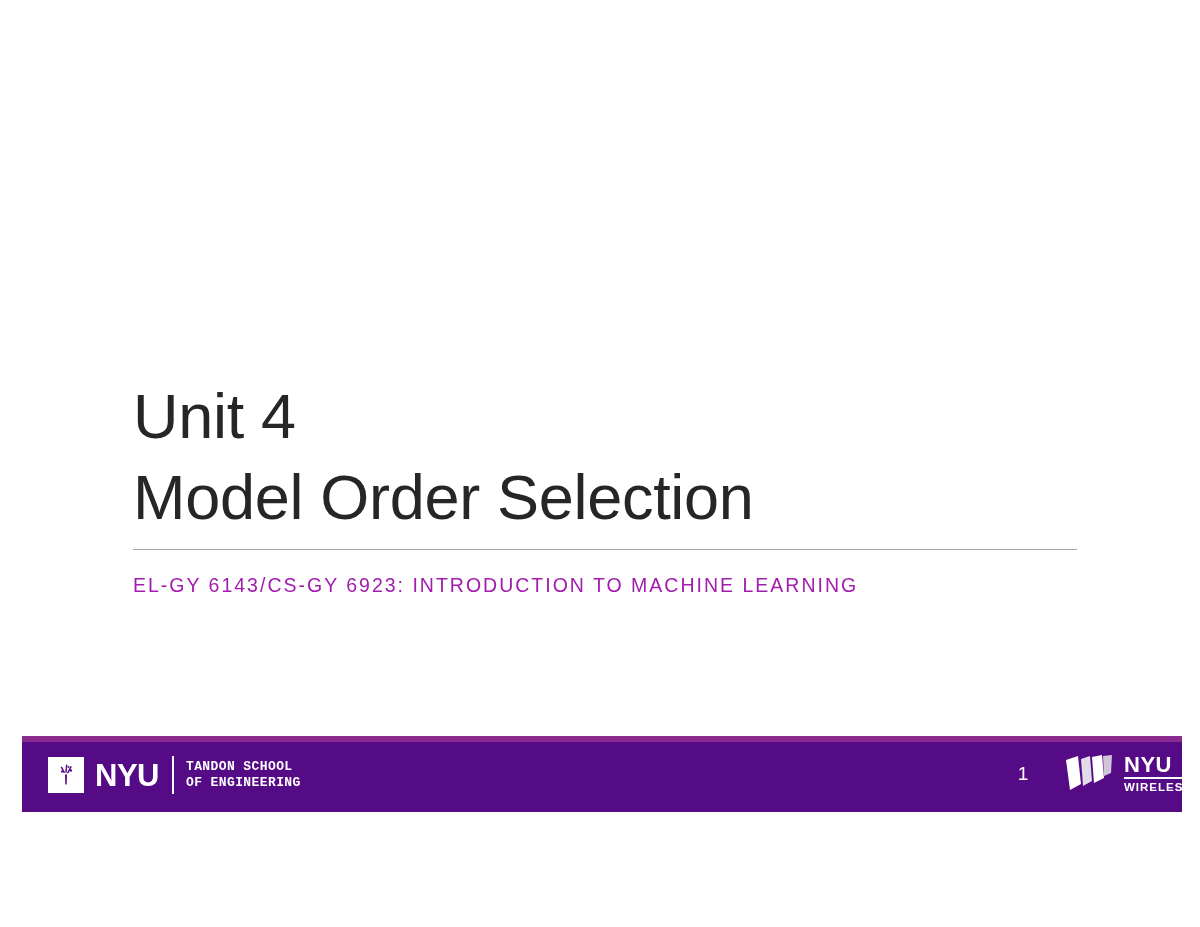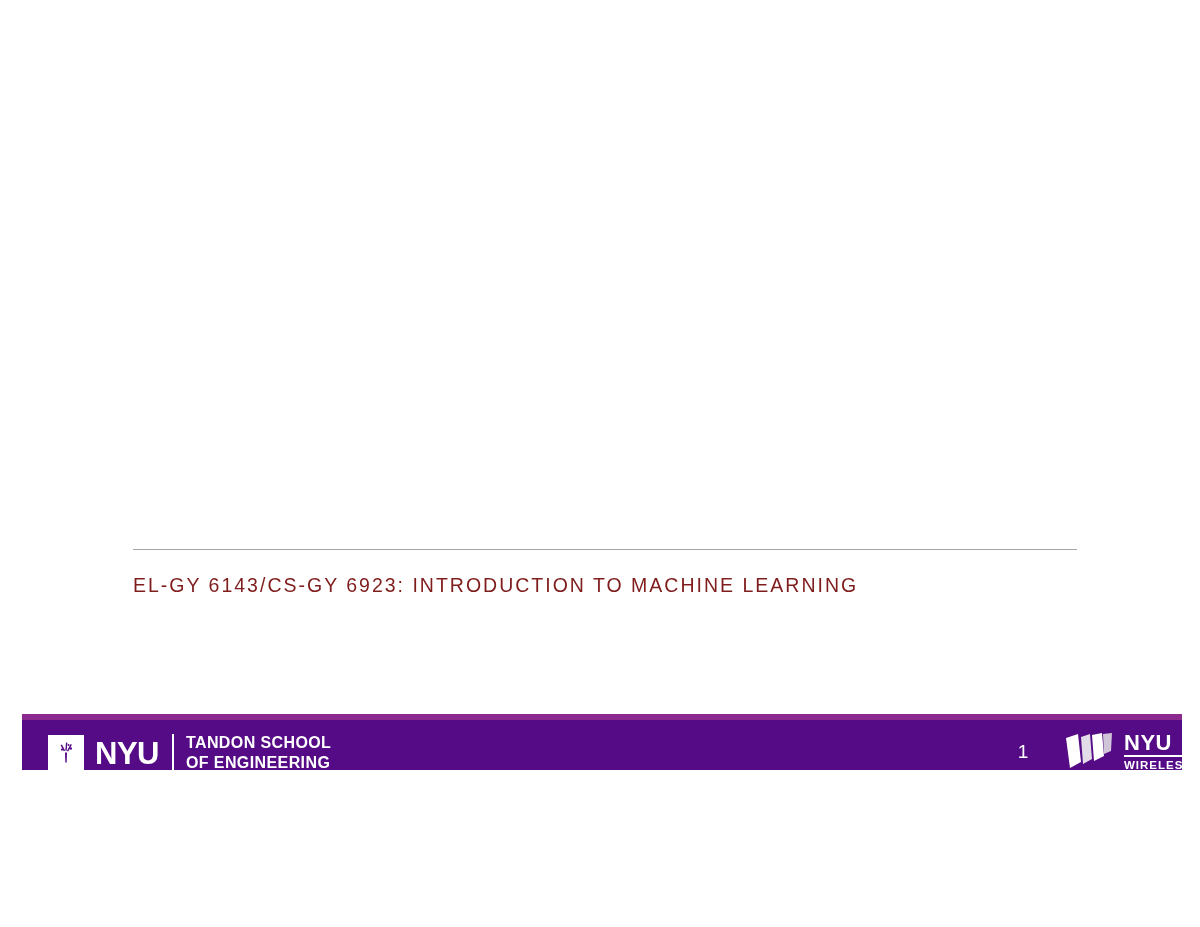--- a/index.html
+++ b/index.html
@@ -53,32 +53,32 @@
     position: absolute;
     left: 133px;
     top: 562px;
     width: 960px;
   }
   .subtitle-line {
     font-family: "Liberation Sans", sans-serif;
     font-size: 19.5px;
     line-height: 2.45;
     font-weight: 400;
-    color: #7f1d1d;
+    color: #a21caf;
     letter-spacing: 2.0px;
     white-space: nowrap;
   }
 
   
   .footer-bar {
     position: absolute;
     left: 22px;
-    top: 714px;
+    top: 736px;
     width: 1160px;
-    height: 56px;
+    height: 76px;
     background: #550a86;
   }
   .footer-top-strip {
     position: absolute;
     left: 0;
     top: 0;
     width: 100%;
     height: 6px;
     background: #8a2a8e;
   }
@@ -117,22 +117,22 @@
     background: #ffffff;
     margin: 0 12px 0 13px;
     flex: none;
   }
   .tandon-text {
     display: flex;
     flex-direction: column;
     justify-content: center;
   }
   .tandon-text span {
-    font-family: Liberation Sans, sans-serif;
-    font-size: 16px;
+    font-family: Liberation Mono, monospace;
+    font-size: 13px;
     font-weight: 700;
     color: #ffffff;
     letter-spacing: 0.4px;
     line-height: 1.25;
     white-space: nowrap;
   }
 
   
   .slide-number {
     position: absolute;
@@ -182,20 +182,24 @@
     line-height: 1.35;
     margin-top: 1px;
     text-align: center;
   }
 </style>
 </head>
 <body>
 
 <div class="slide">
 
+  <div class="title-block">
+    <div class="title-line">Unit 4</div>
+    <div class="title-line">Model Order Selection</div>
+  </div>
 
   <div class="divider"></div>
 
   <div class="subtitle-block">
     <div class="subtitle-line">EL-GY 6143/CS-GY 6923:  INTRODUCTION TO MACHINE LEARNING</div>
   </div>
 
   <div class="footer-bar">
     <div class="footer-top-strip"></div>
 

